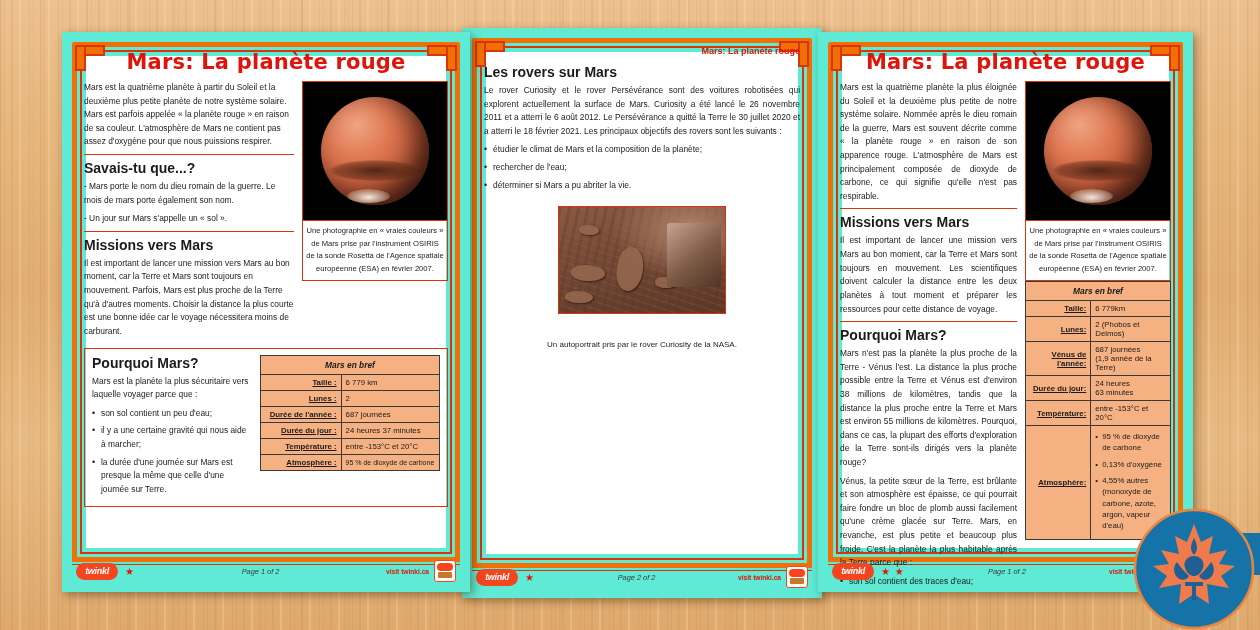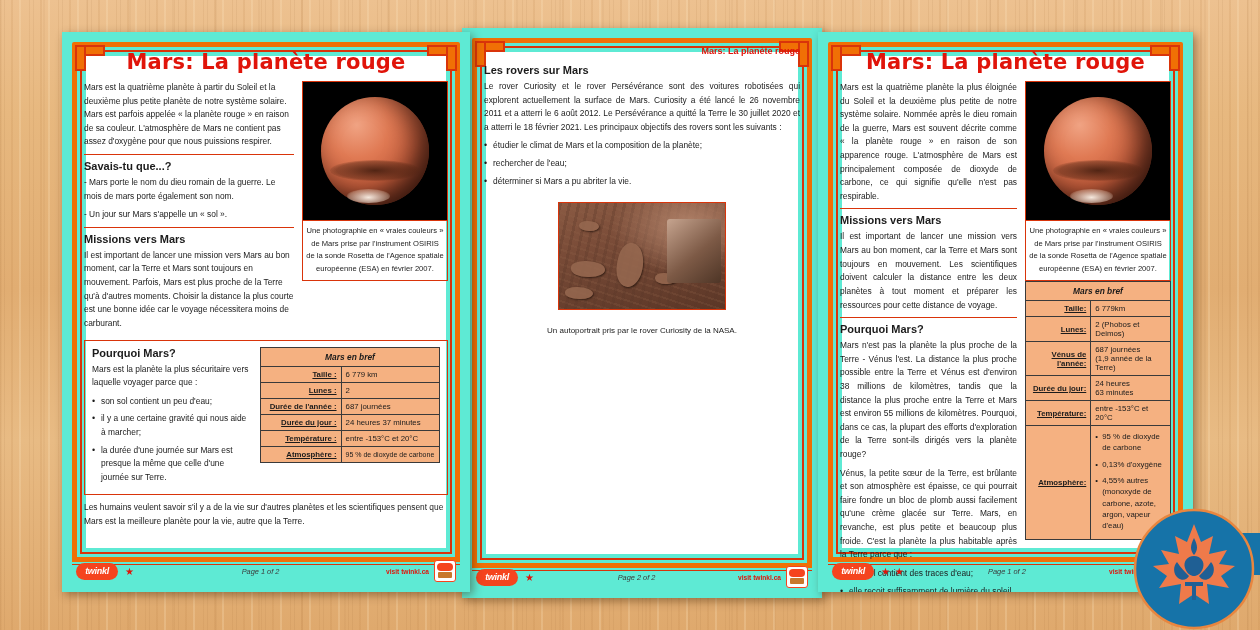--- a/index.html
+++ b/index.html
@@ -83,21 +83,21 @@
   }
   .running-head {
     color: #e0140a;
     font-weight: bold;
     font-size: 9px;
     text-align: right;
     margin-bottom: 8px;
   }
   .p { font-size: 8.4px; line-height: 1.62; margin-bottom: 5px; }
   .p.j { text-align: justify; }
-  .heading { font-weight: bold; font-size: 11px; margin-bottom: 4px; }
+  .heading { font-weight: bold; font-size: 14px; margin-bottom: 4px; }
   .rule { border-top: 1.6px solid #d9340a; margin: 5px 0 5px; }
   ul.bul { list-style: none; font-size: 8.4px; line-height: 1.62; }
   ul.bul li { position: relative; padding-left: 9px; margin-bottom: 4px; }
   ul.bul li::before {
     content: "\2022"; position: absolute; left: 0; top: -1px; font-size: 9px;
   }
   .cols { display: flex; gap: 8px; }
   .col-txt { flex: 1 1 auto; }
 
   
@@ -147,21 +147,21 @@
   .rover-img .rock {
     position: absolute; background: rgba(150,104,80,0.85);
     border-radius: 40% 55% 45% 50%;
     box-shadow: 1px 1px 2px rgba(30,15,8,0.7);
   }
   .rover-img .body {
     position: absolute; right: 4px; top: 16px; width: 54px; height: 64px;
     background: linear-gradient(140deg, #c6a48f, #7d5a46 55%, #4e3526);
     border-radius: 3px;
   }
-  .rover-cap { font-size: 8px; line-height: 1.7; margin-top: 14px; }
+  .rover-cap { font-size: 8px; line-height: 1.7; margin-top: 24px; }
 
   
   table.facts {
     width: 100%; border-collapse: collapse;
     border: 1.5px solid #3a3a3a;
     font-size: 7.8px;
   }
   table.facts td, table.facts th {
     border: 1px solid #3a3a3a;
     background: #f5b181;
@@ -431,21 +431,20 @@
             <tr>
                   <td class="lab">Atmosphère :</td>
                   <td class="val" style="font-size:7px">95 % de dioxyde de carbone</td>
                 </tr>
           </tbody>
             </table>
         </div>
       </div>
     </div>
 
-    <p class="p" style="margin-top:6px">Les humains veulent savoir s'il y a de la vie sur d'autres planètes et les scientifiques pensent que Mars est la meilleure planète pour la vie, autre que la Terre.</p>
   </div>
 
   <div class="footer">
     <div class="twinkl-logo">twinkl</div>
     <div class="stars">★</div>
     <div class="pageno">Page 1 of 2</div>
     <div class="visit">visit twinkl.ca</div>
     <div class="badge-sm">
         <i></i>
         <b></b>

